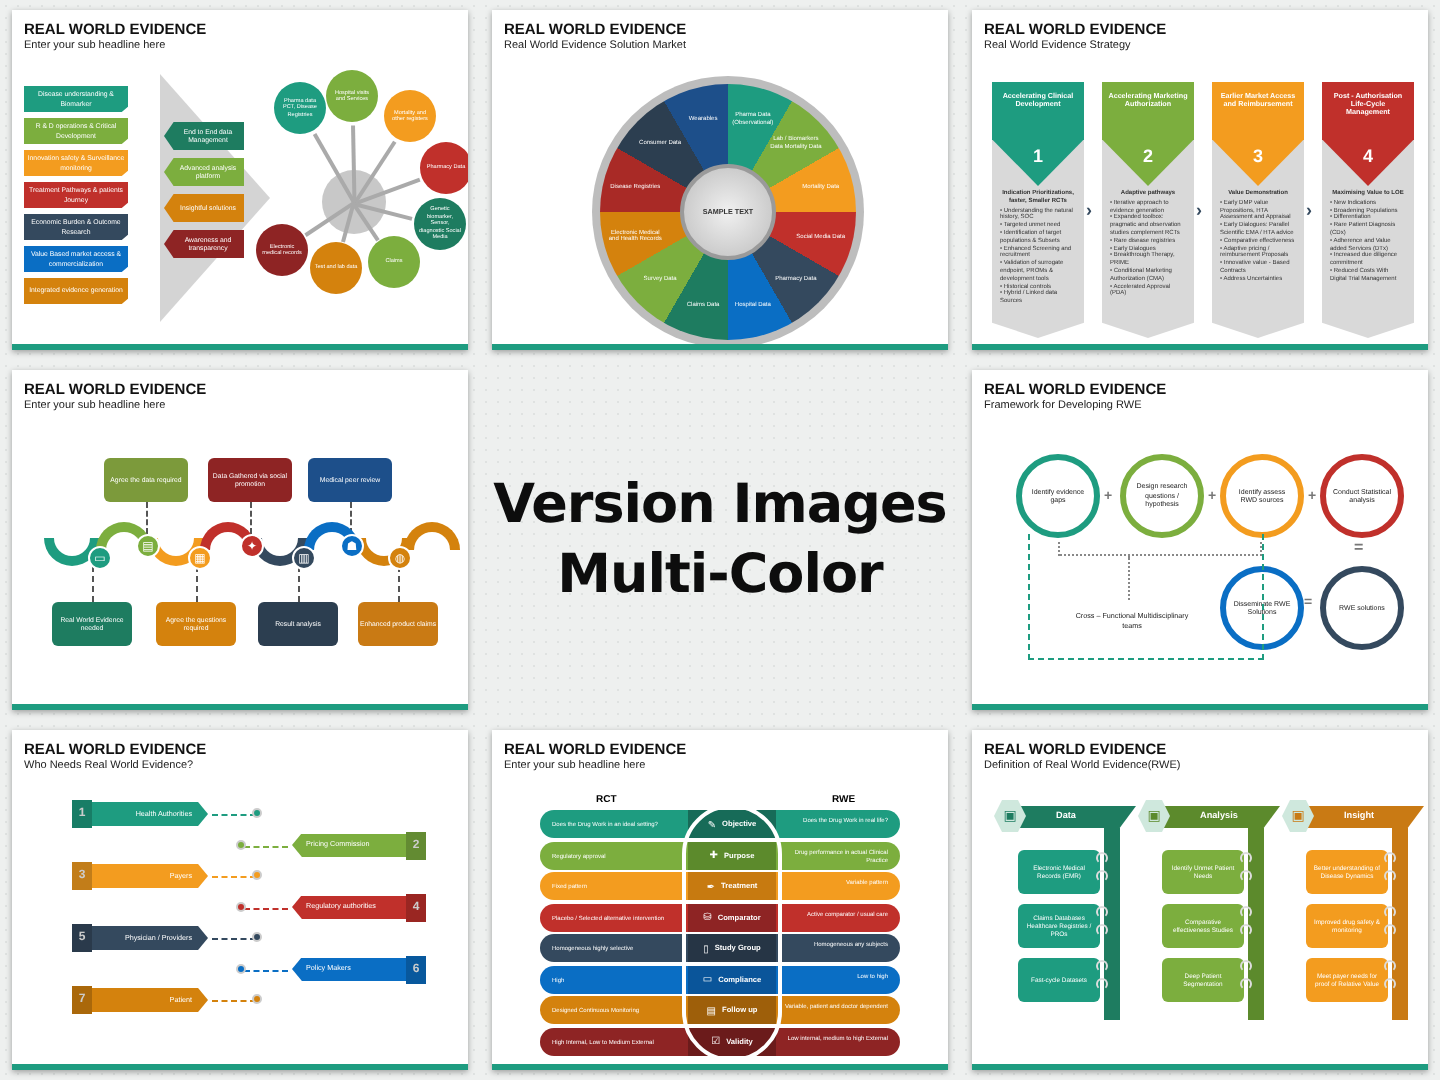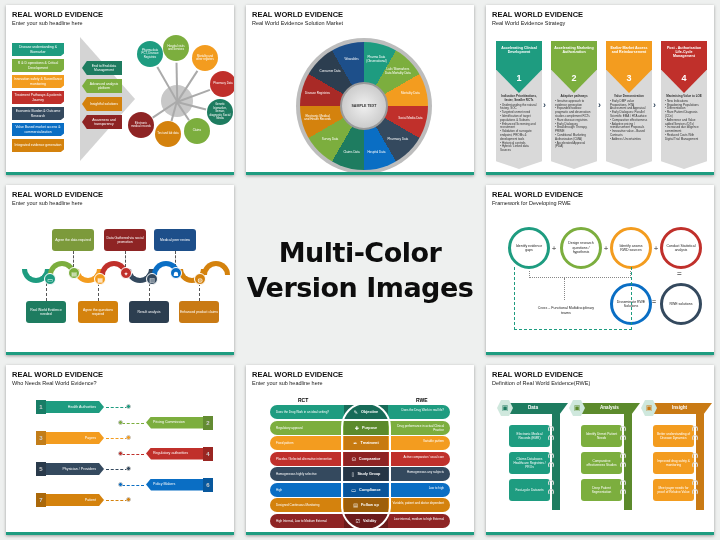--- a/index.html
+++ b/index.html
@@ -262,22 +262,22 @@
       <div class="box" style="left:62px;top:82px;width:12px;height:12px;border-radius:50%;background:#7cae3e;border:1px solid #fff;color:#fff;font-size:6px">▤</div>
       <div class="box" style="left:88px;top:88px;width:12px;height:12px;border-radius:50%;background:#f39c1f;border:1px solid #fff;color:#fff;font-size:6px">▦</div>
       <div class="box" style="left:114px;top:82px;width:12px;height:12px;border-radius:50%;background:#c0302b;border:1px solid #fff;color:#fff;font-size:6px">✦</div>
       <div class="box" style="left:140px;top:88px;width:12px;height:12px;border-radius:50%;background:#34495e;border:1px solid #fff;color:#fff;font-size:6px">▥</div>
       <div class="box" style="left:164px;top:82px;width:12px;height:12px;border-radius:50%;background:#0a6ec4;border:1px solid #fff;color:#fff;font-size:6px">☗</div>
       <div class="box" style="left:188px;top:88px;width:12px;height:12px;border-radius:50%;background:#d4820d;border:1px solid #fff;color:#fff;font-size:6px">◍</div>
     </div>
 </div>
 
 <div class="center-text">
+  <div>Version Images</div>
   <div>Multi-Color</div>
-  <div>Version Images</div>
 </div>
 
 <div class="slide" style="left:486px;top:185px">
   <div class="s-title">REAL WORLD EVIDENCE</div>
   <div class="s-sub">Framework for Developing RWE</div>
   <div id="s6">
       <div class="box" style="left:22px;top:42px;width:42px;height:42px;border-radius:50%;border:3.5px solid #1e9c80;background:#fff">
         <span style="font-size:3.5px;text-align:center;color:#222;line-height:4.4px;padding:3px">Identify evidence gaps</span>
       </div>
       <div class="box" style="left:74px;top:42px;width:42px;height:42px;border-radius:50%;border:3.5px solid #7cae3e;background:#fff">

